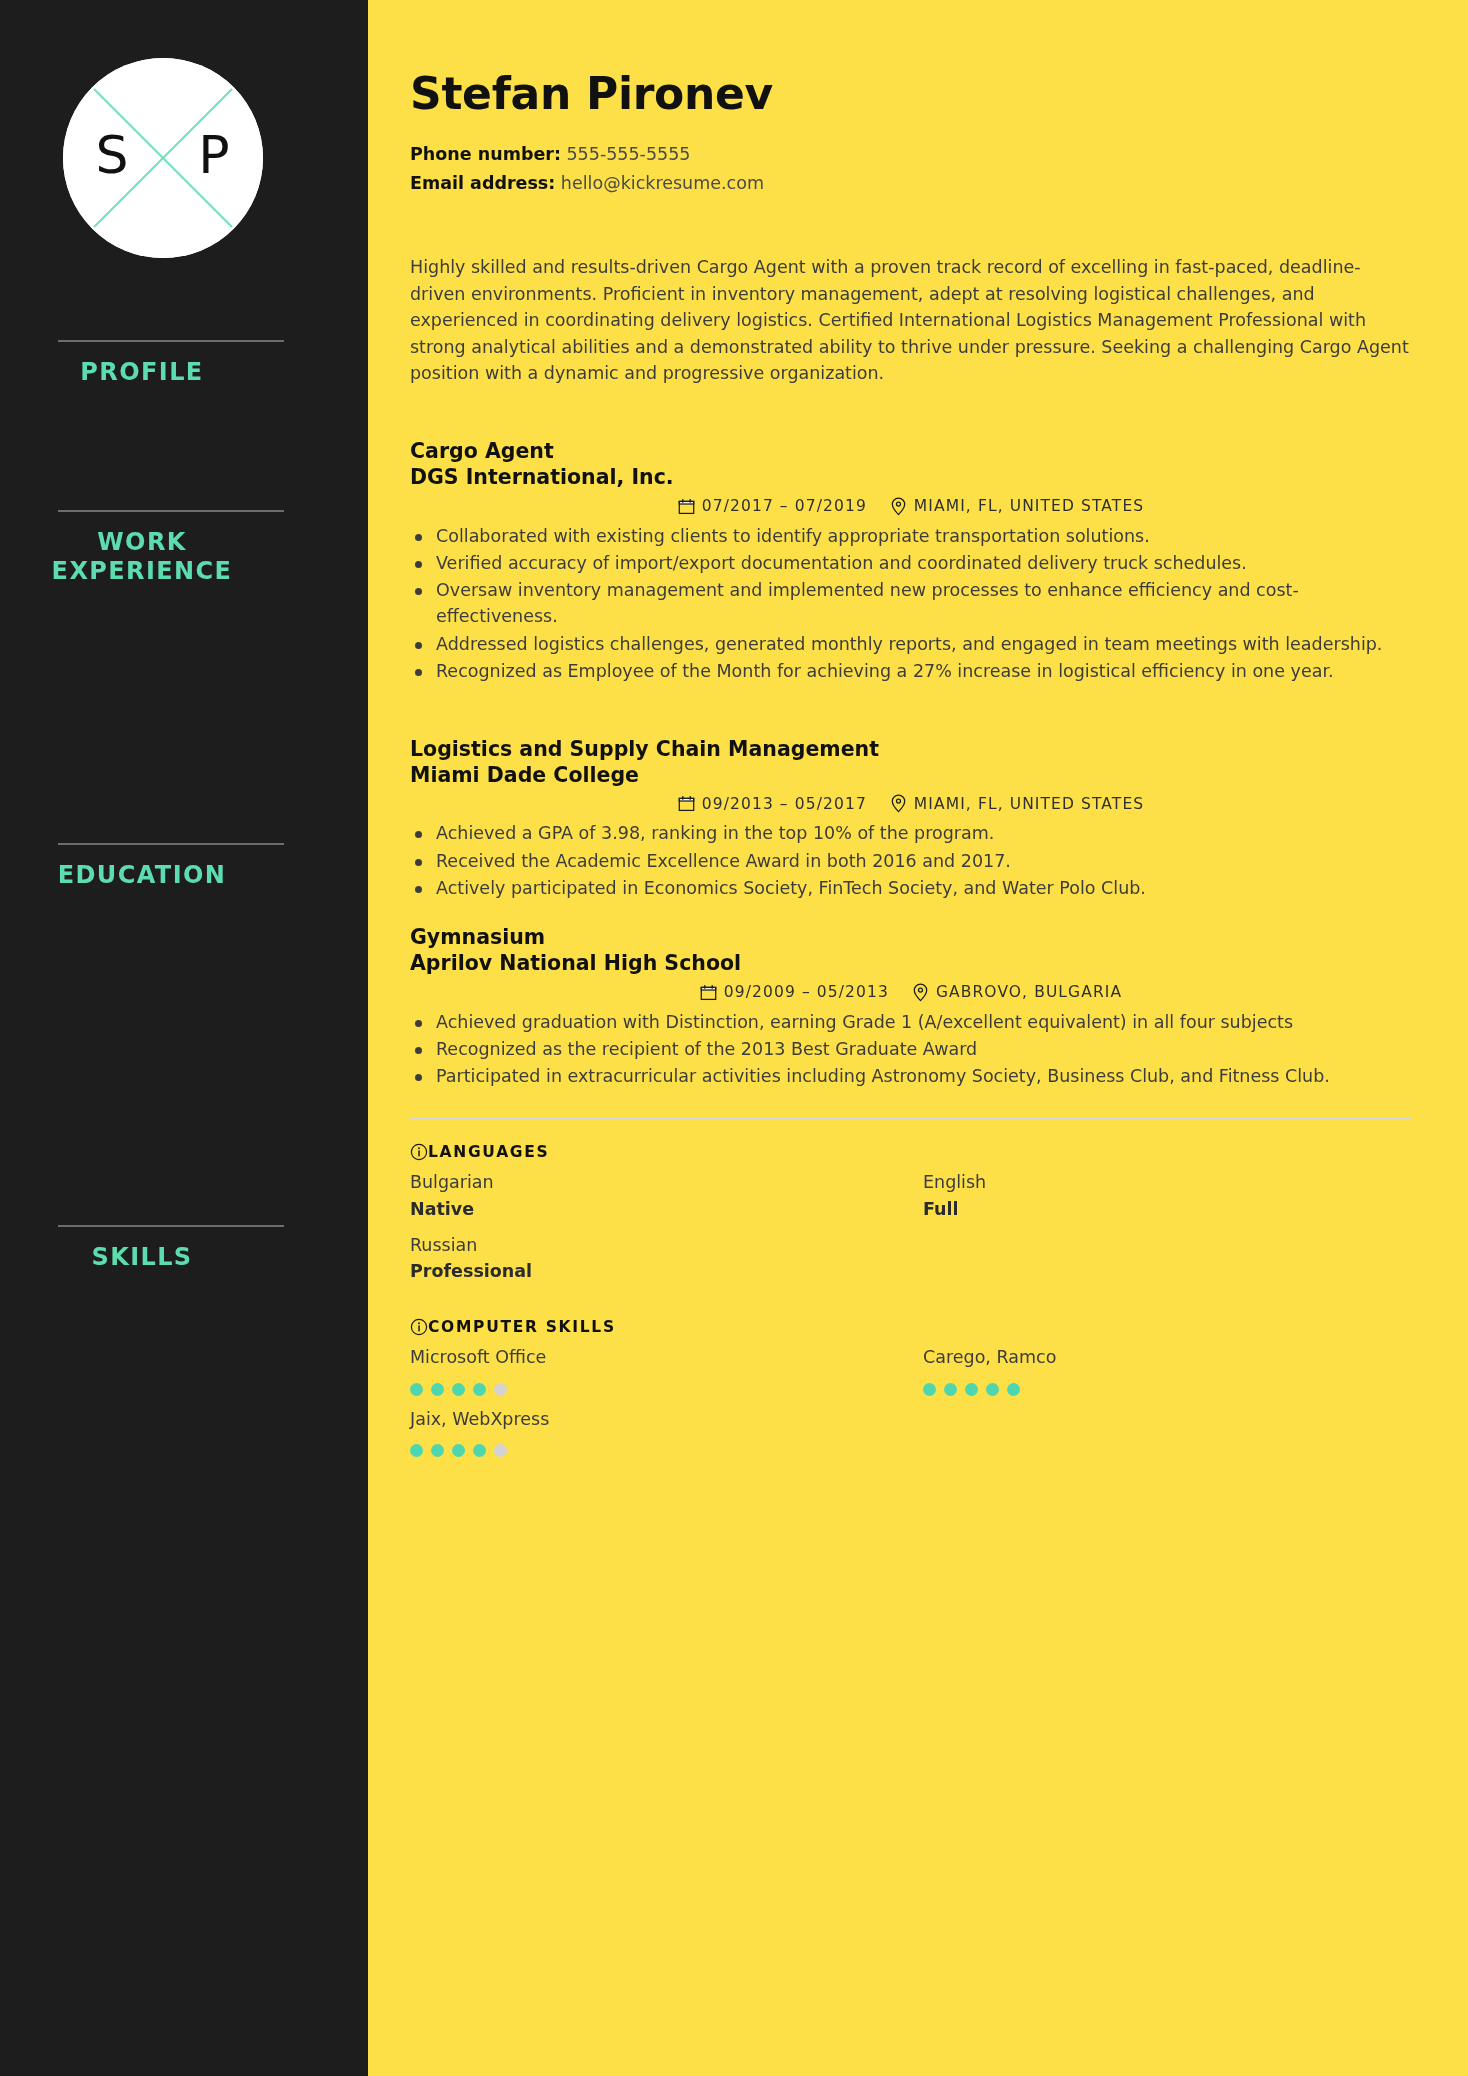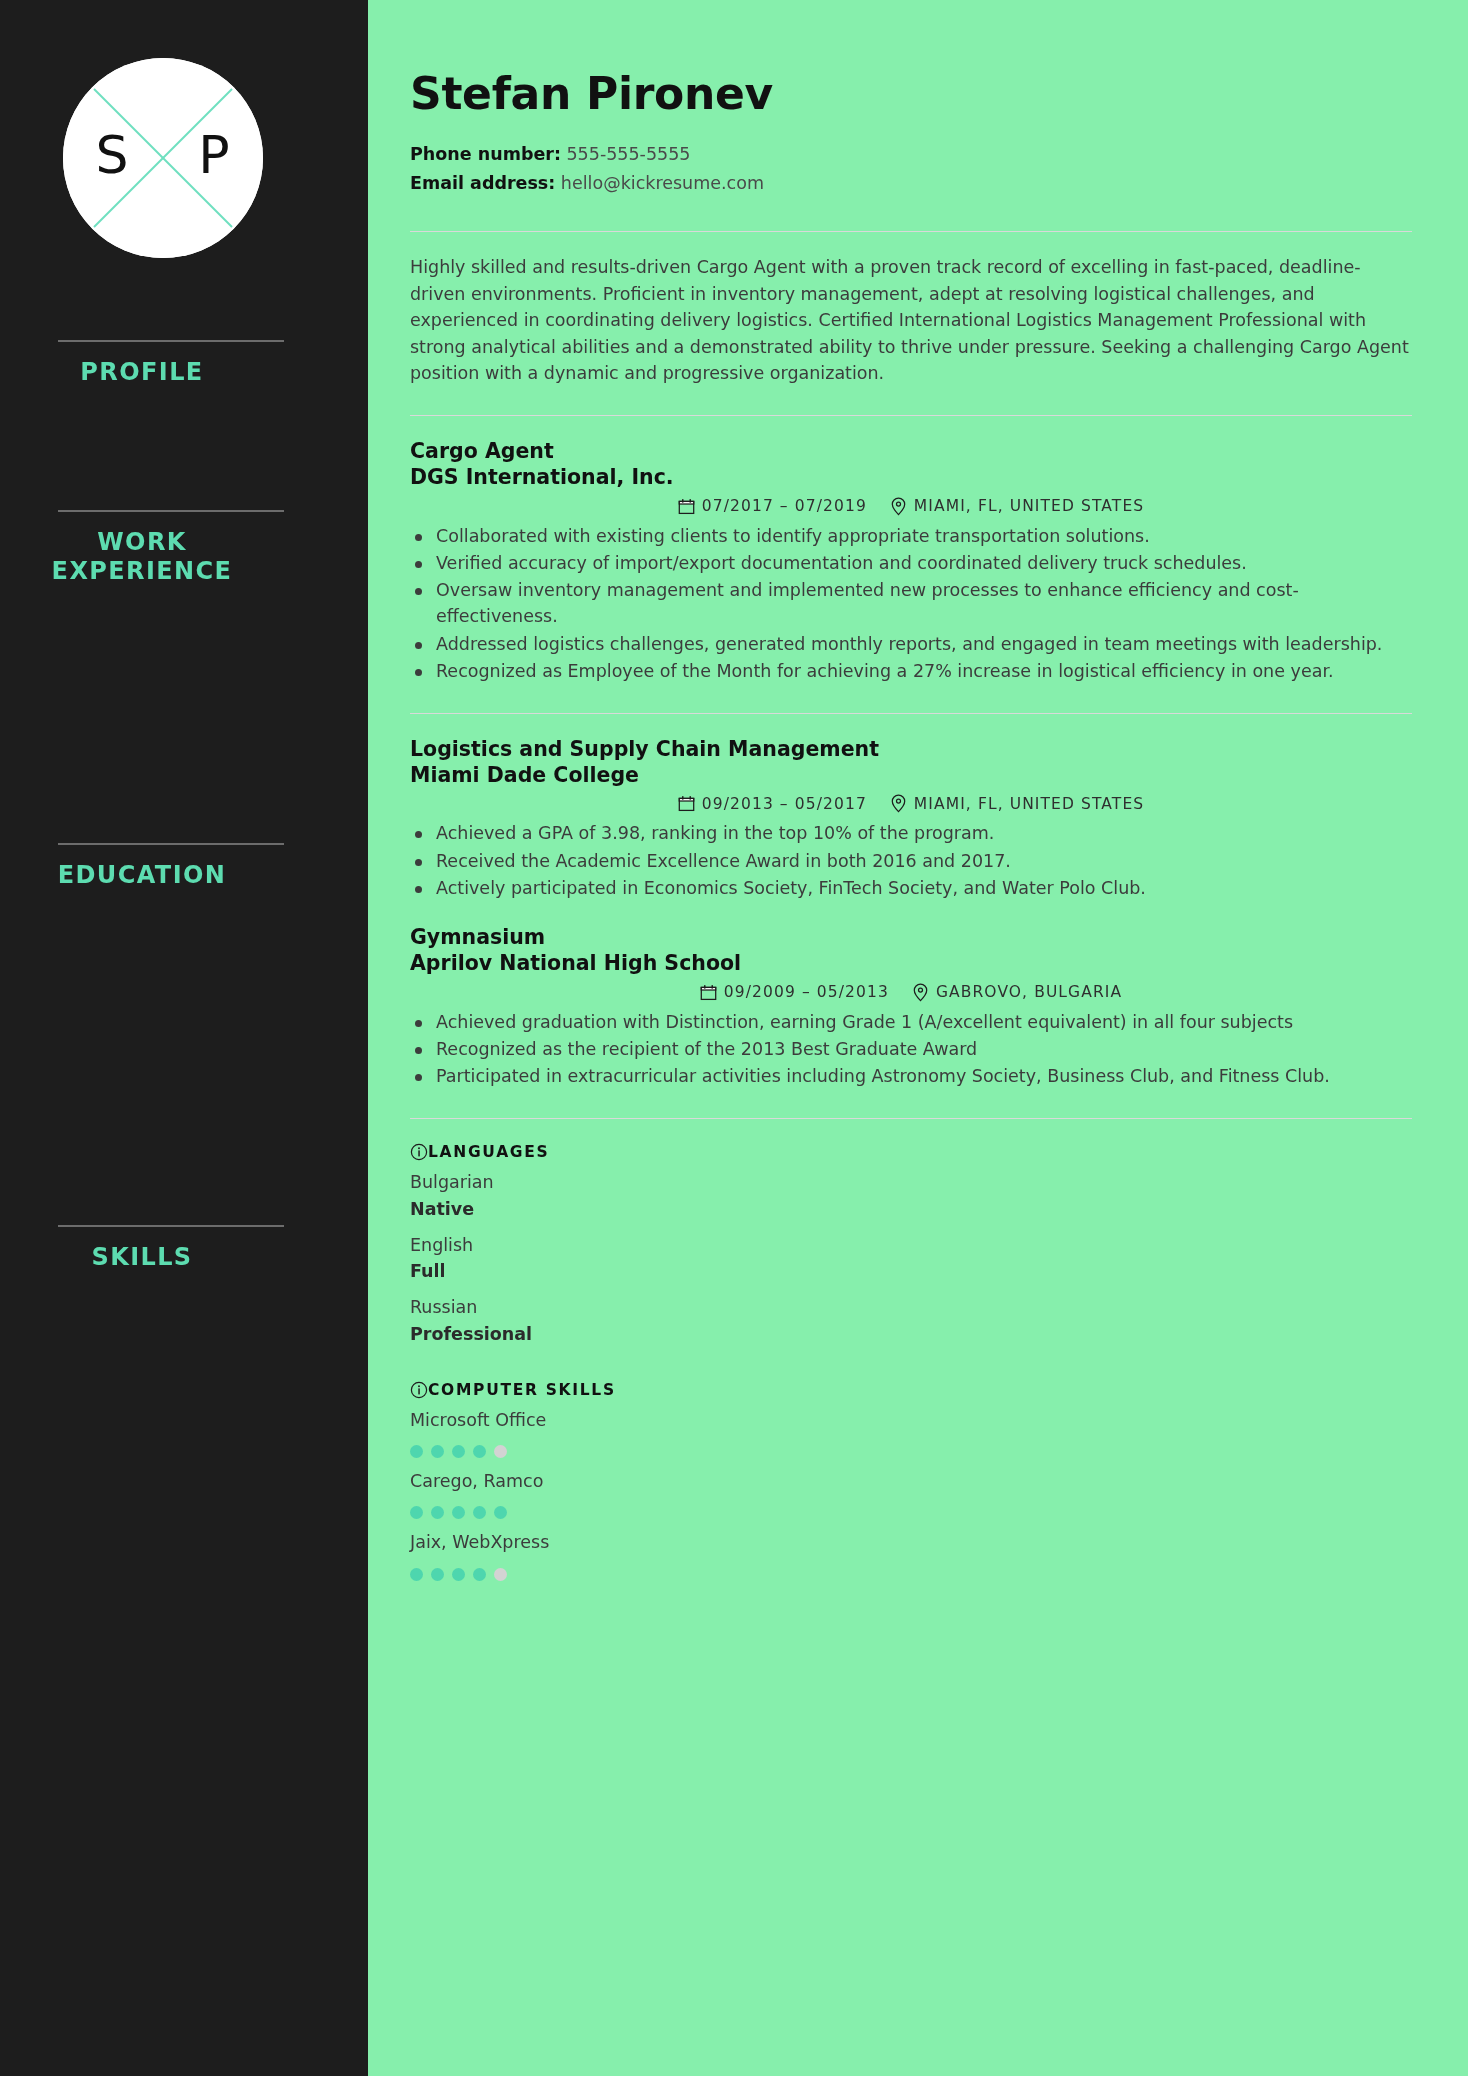--- a/index.html
+++ b/index.html
@@ -63,21 +63,21 @@
     line-height: 1.18;
     padding-top: 16px;
     text-align: center;
     padding-right: 42px;
   }
 
   
   .main {
     flex: 1 1 auto;
     position: relative;
-    background: #86efac;
+    background: #fde047;
     padding: 0 56px 4px 42px;
   }
 
   .name {
     font-size: 44px;
     font-weight: bold;
     color: #111111;
     letter-spacing: -0.3px;
     padding-top: 70px;
     line-height: 1.1;
@@ -161,21 +161,21 @@
     align-items: center;
     font-size: 15.5px;
     font-weight: bold;
     letter-spacing: 1.7px;
     color: #111111;
   }
   .info-icon svg { display: block; }
 
   .skill-grid {
     display: grid;
-    grid-template-columns: repeat(1, 1fr);
+    grid-template-columns: repeat(2, 1fr);
     column-gap: 24px;
     margin-top: 8px;
   }
   .skill-cell { padding-bottom: 10px; }
   .skill-name {
     font-size: 17.5px;
     color: #3c3c3c;
     line-height: 1.5;
   }
   .skill-level {

